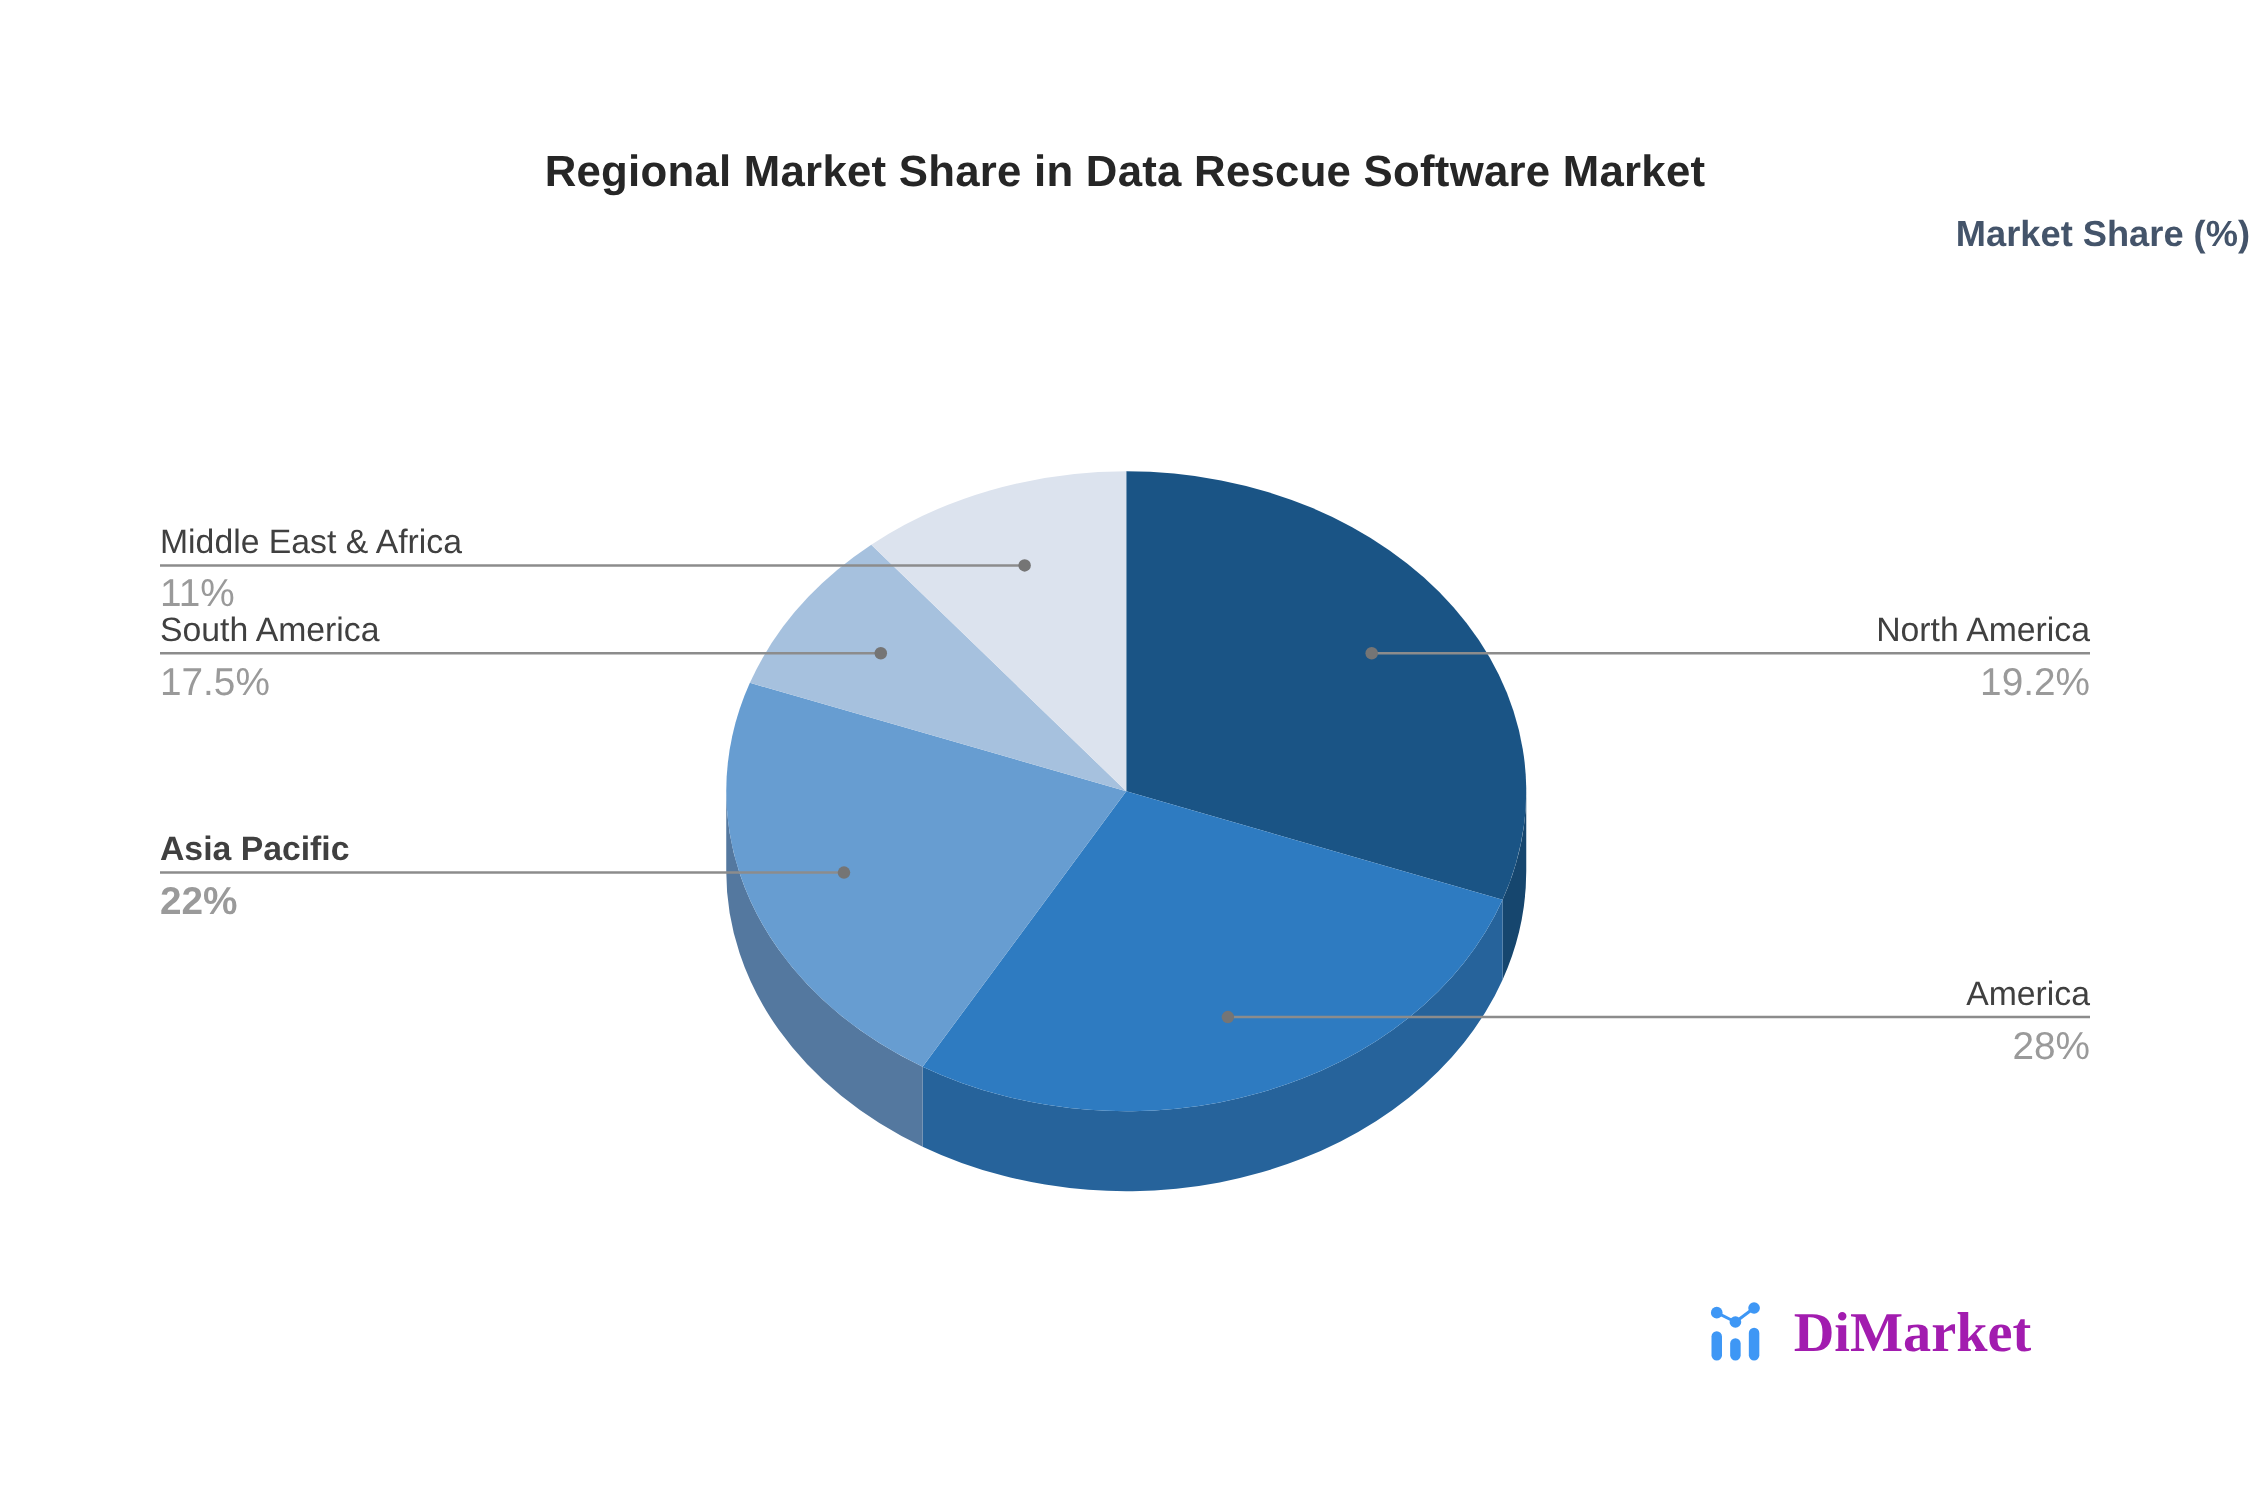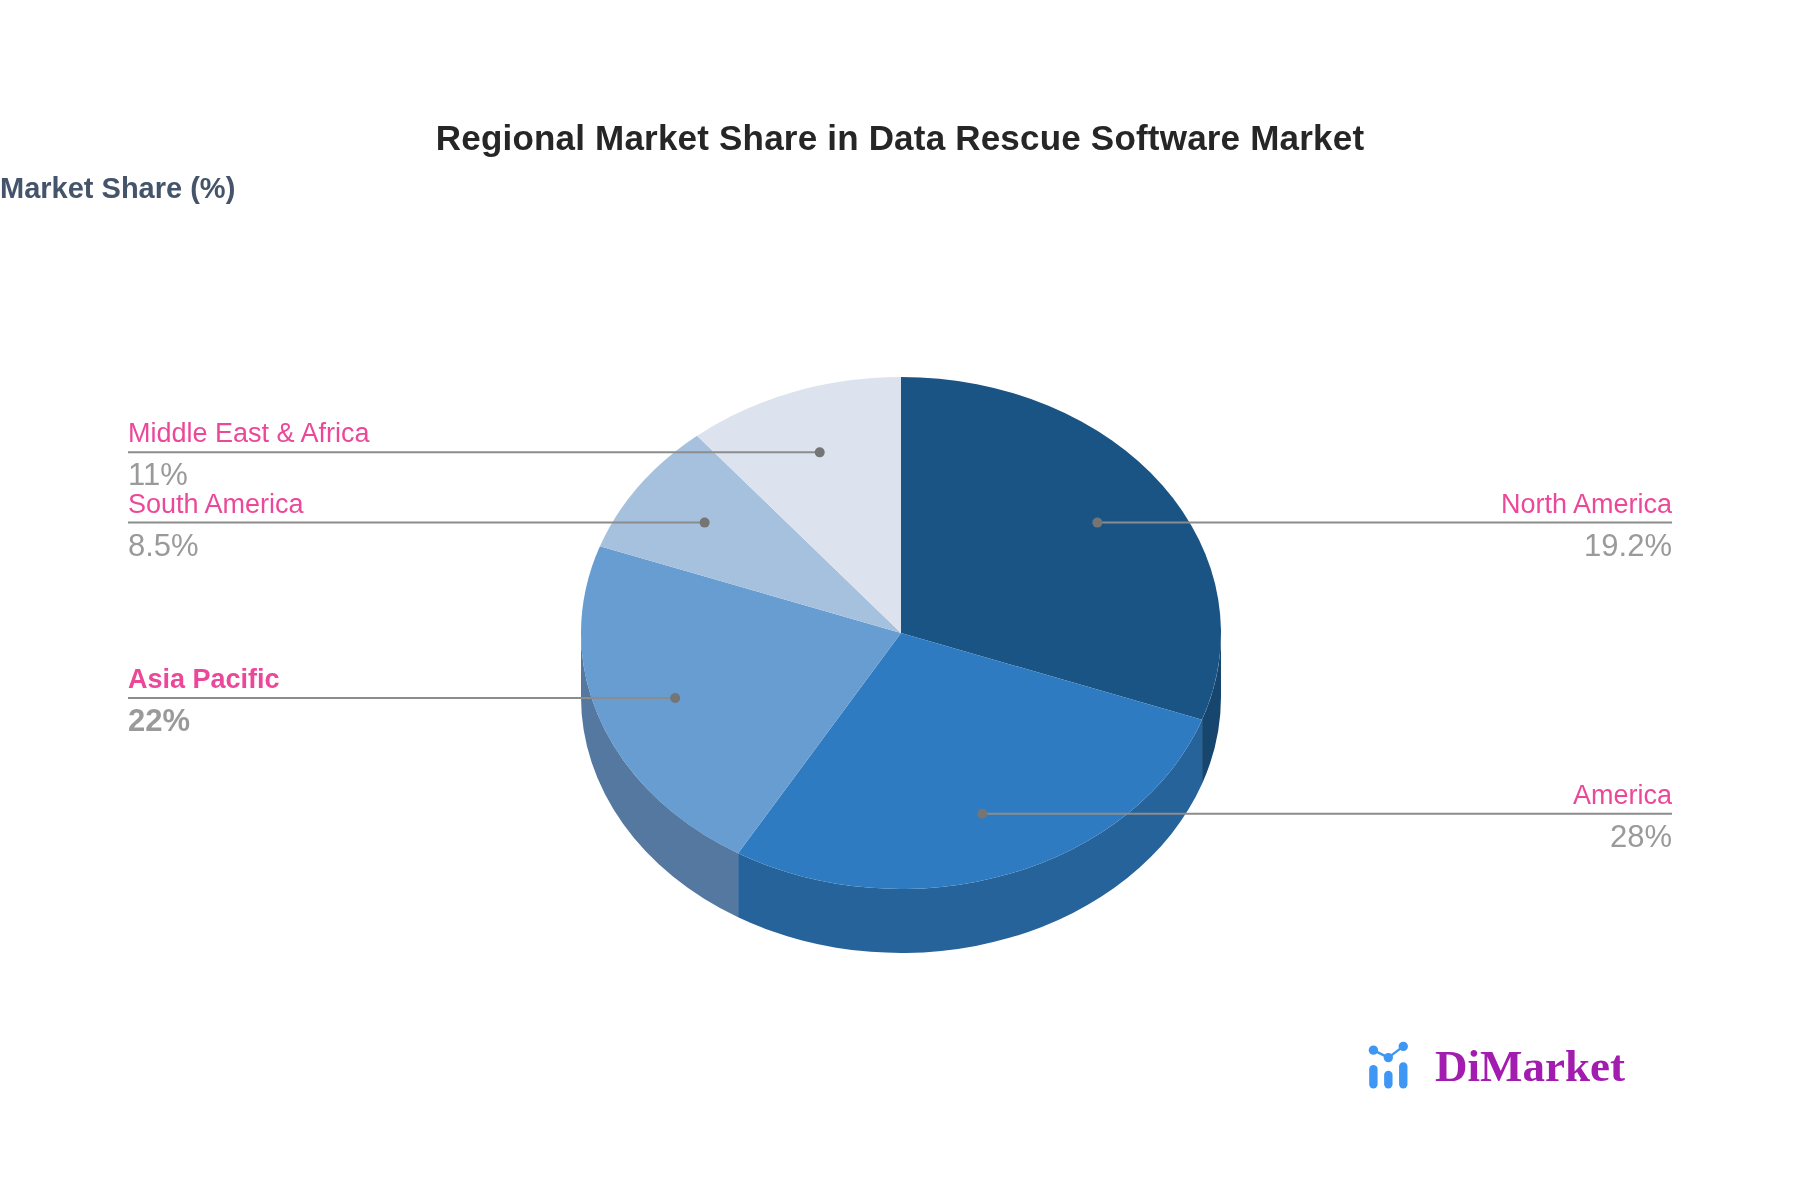--- a/index.html
+++ b/index.html
@@ -10,25 +10,25 @@
     overflow:hidden;
     font-family:"Liberation Sans", sans-serif;
   }
   .chart-title{
     position:absolute;top:118px;left:0;width:1800px;
     text-align:center;font-size:35px;font-weight:bold;color:#262626;
     letter-spacing:0.2px;
   }
   .chart-subtitle{
     position:absolute;top:172px;left:0;width:1800px;
-    text-align:left;font-size:29px;font-weight:bold;color:#44546A;
+    text-align:right;font-size:29px;font-weight:bold;color:#44546A;
   }
   #pie-svg{position:absolute;left:0;top:0;}
   .slice-label{position:absolute;white-space:nowrap;}
-  .slice-label .slice-name{font-size:27px;line-height:30px;color:#ec4899;}
+  .slice-label .slice-name{font-size:27px;line-height:30px;color:#404040;}
   .slice-label .slice-pct{font-size:31px;line-height:30px;color:#9A9A9A;margin-top:12px;}
   .slice-label.right{text-align:right;}
   .brand{
     position:absolute;left:1365px;top:1038px;
     display:flex;align-items:center;gap:14px;
   }
   .brand-text{
     font-family:"Liberation Serif", serif;
     font-size:45px;font-weight:700;color:#16233C;line-height:52px;
   }
@@ -69,21 +69,21 @@
   <div class="slice-label right" style="top: 779.649px; right: 128px;">
     <div class="slice-name">America</div>
     <div class="slice-pct">28%</div>
   </div>
   <div class="slice-label" style="top: 664.038px; left: 128px; font-weight: bold;">
     <div class="slice-name">Asia Pacific</div>
     <div class="slice-pct">22%</div>
   </div>
   <div class="slice-label" style="top: 488.599px; left: 128px;">
     <div class="slice-name">South America</div>
-    <div class="slice-pct">8.5%</div>
+    <div class="slice-pct">17.5%</div>
   </div>
   <div class="slice-label" style="top: 418.351px; left: 128px;">
     <div class="slice-name">Middle East &amp; Africa</div>
     <div class="slice-pct">11%</div>
   </div>
 
   <div class="brand">
     <svg width="56" height="56" viewBox="0 0 60 60">
       <g id="logo-icon-g" fill="#3E97F5" stroke="none">
         <line x1="9" y1="13" x2="25" y2="21" stroke="#3E97F5" stroke-width="2.6"></line>

